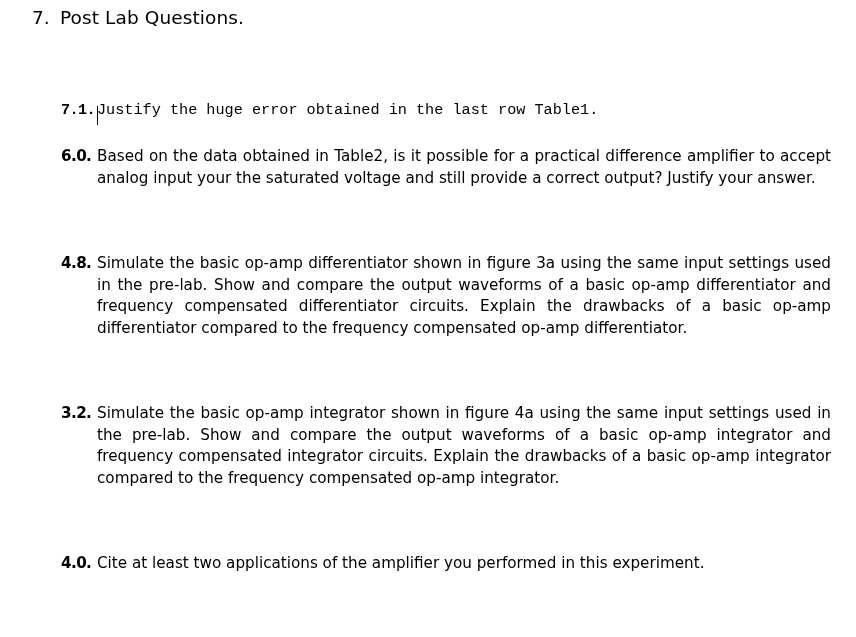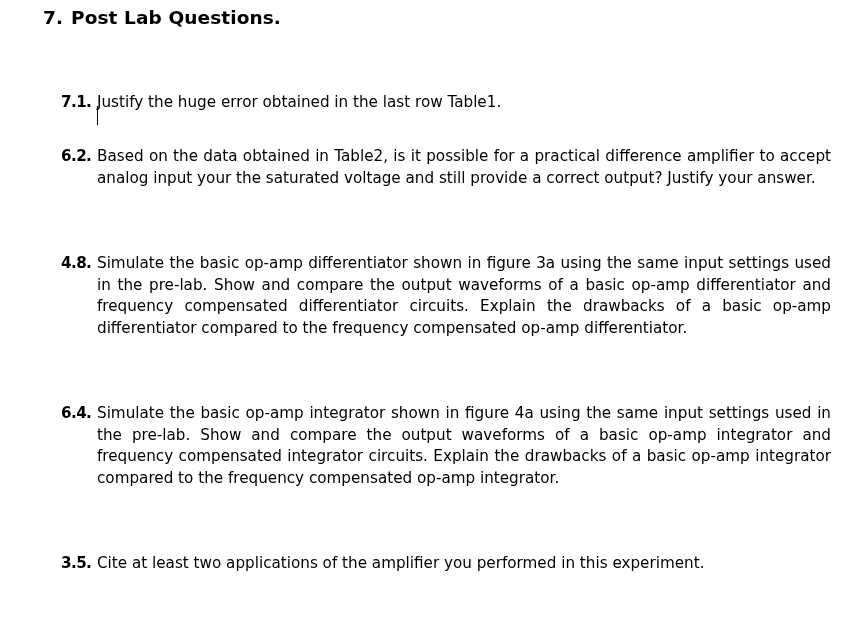--- a/index.html
+++ b/index.html
@@ -18,24 +18,23 @@
     .page {
       position: absolute;
       inset: 0;
       background: #ffffff;
     }
     .heading {
       position: absolute;
       left: 32px;
       top: 7px;
       font-size: 18.5px;
-      font-weight: bold;
+      font-weight: normal;
       letter-spacing: 0.1px;
       white-space: nowrap;
-      margin-left: 11px;
     }
     .heading .num {
       display: inline-block;
       width: 28px;
     }
     .question {
       position: absolute;
       left: 61px;
       width: 770px;
       font-size: 15.2px;
@@ -64,40 +63,40 @@
   </style>
 </head>
 <body>
 
 <div class="page">
 
   <div class="heading">
     <span class="num">7.</span><span>Post Lab Questions.</span>
   </div>
 
-  <div class="question" style="top:92px;">
+  <div class="question" style="top:100px;font-family:Liberation Mono, monospace;">
     <span class="qnum">7.1.</span>
     <div class="qtext">Justify the huge error obtained in the last row Table1.</div>
   </div>
 
   <div class="cursor"></div>
 
   <div class="question" style="top:146px;">
-    <span class="qnum">6.2.</span>
+    <span class="qnum">6.0.</span>
     <div class="qtext">Based on the data obtained in Table2, is it possible for a practical difference amplifier to accept analog input your the saturated voltage and still provide a correct output? Justify your answer.</div>
   </div>
 
   <div class="question" style="top:253px;">
     <span class="qnum">4.8.</span>
     <div class="qtext">Simulate the basic op-amp differentiator shown in figure 3a using the same input settings used in the pre-lab. Show and compare the output waveforms of a basic op-amp differentiator and frequency compensated differentiator circuits. Explain the drawbacks of a basic op-amp differentiator compared to the frequency compensated op-amp differentiator.</div>
   </div>
 
   <div class="question" style="top:403px;">
-    <span class="qnum">6.4.</span>
+    <span class="qnum">3.2.</span>
     <div class="qtext">Simulate the basic op-amp integrator shown in figure 4a using the same input settings used in the pre-lab. Show and compare the output waveforms of a basic op-amp integrator and frequency compensated integrator circuits. Explain the drawbacks of a basic op-amp integrator compared to the frequency compensated op-amp integrator.</div>
   </div>
 
   <div class="question" style="top:553px;">
-    <span class="qnum">3.5.</span>
+    <span class="qnum">4.0.</span>
     <div class="qtext">Cite at least two applications of the amplifier you performed in this experiment.</div>
   </div>
 
 </div>
 
 </body></html>

